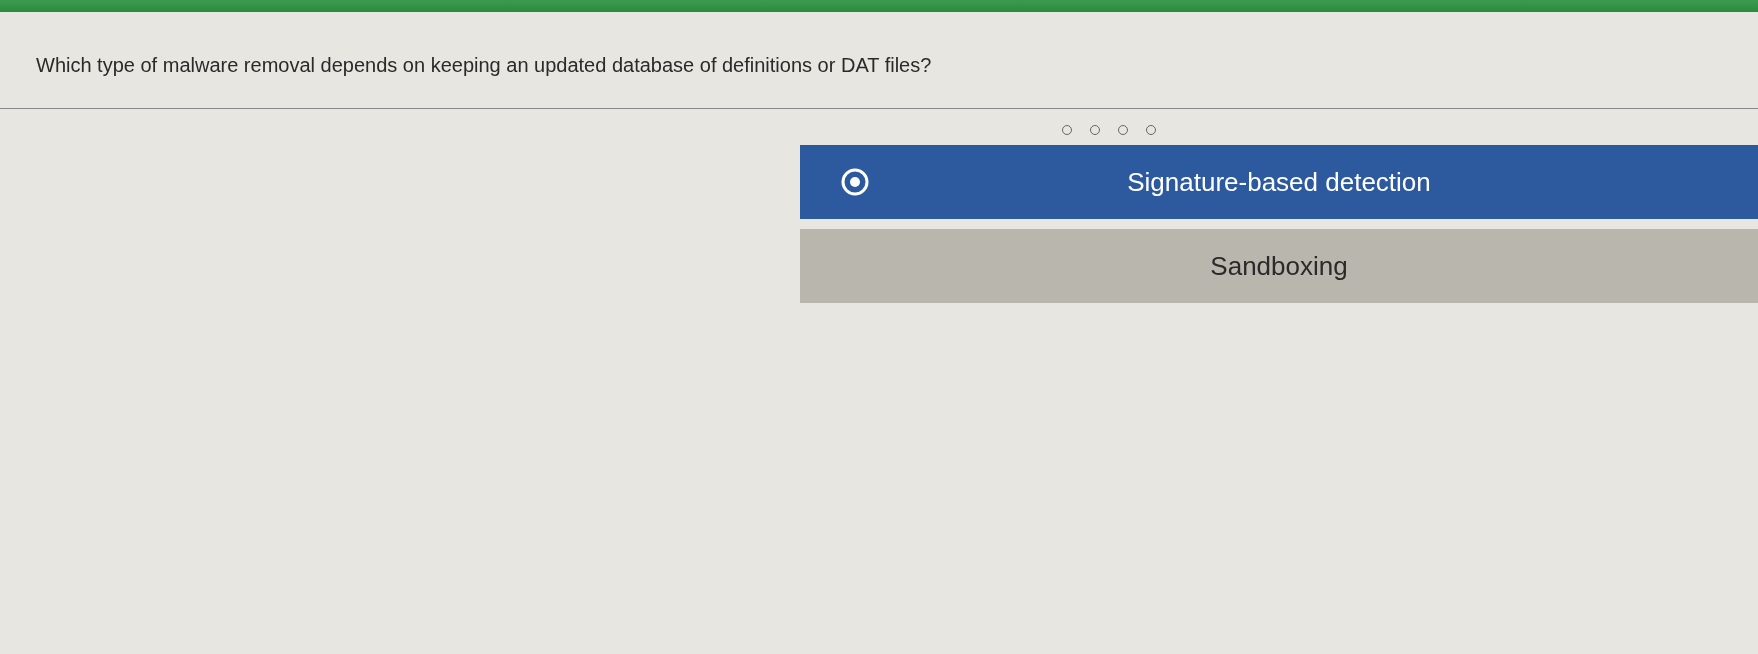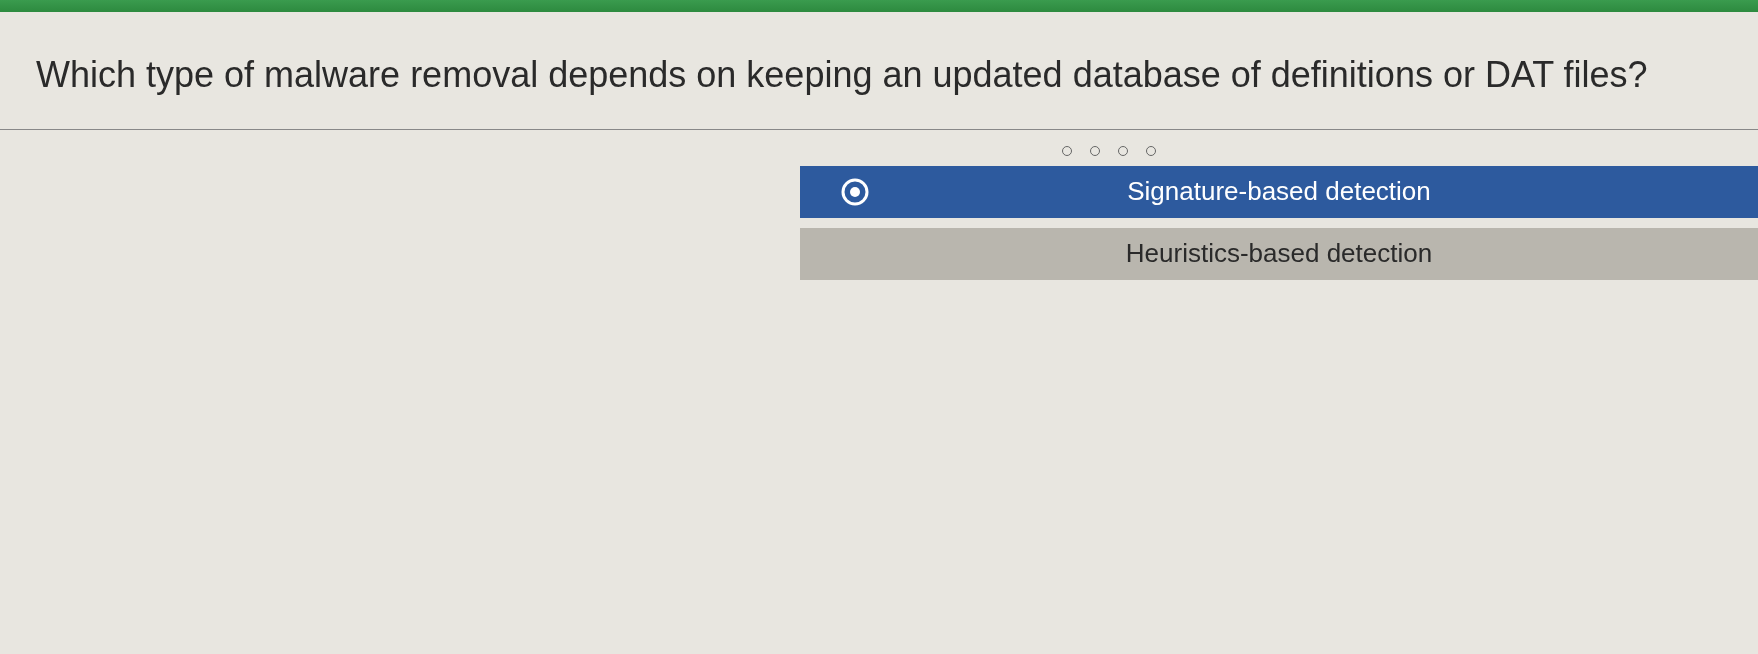--- a/index.html
+++ b/index.html
@@ -16,21 +16,21 @@
     }
     .top-bar {
       height: 12px;
       background: linear-gradient(to bottom, #3a9b4e, #2d8a3f);
       width: 100%;
     }
     .question-section {
       padding: 40px 36px 30px 36px;
     }
     .question-text {
-      font-size: 36px;
+      font-size: 20px;
       color: #2a2a2a;
       font-weight: 400;
       line-height: 1.3;
     }
     .divider {
       border: none;
       border-top: 1px solid #888;
       margin: 0;
     }
     .dots-row {
@@ -50,21 +50,21 @@
     .answers {
       margin-left: 800px;
       margin-right: 0;
       display: flex;
       flex-direction: column;
       gap: 10px;
     }
     .answer-option {
       display: flex;
       align-items: center;
-      height: 52px;
+      height: 74px;
       background: #b9b6ae;
       color: #2a2a2a;
       font-size: 26px;
       cursor: pointer;
       position: relative;
     }
     .answer-option.selected {
       background: #2d5a9e;
       color: #ffffff;
     }
@@ -108,19 +108,19 @@
     <span class="radio-container">
       <svg class="radio-icon" viewBox="0 0 30 30">
         <circle cx="15" cy="15" r="12" fill="none" stroke="#ffffff" stroke-width="3"></circle>
         <circle cx="15" cy="15" r="5" fill="#ffffff"></circle>
       </svg>
     </span>
     <span class="answer-label">Signature-based detection</span>
   </div>
 
 
-
   <div class="answer-option">
     <span class="radio-container"></span>
-    <span class="answer-label">Heuristics-based detection</span>
+    <span class="answer-label">Sandboxing</span>
   </div>
+
 
 </div>
 
 </body></html>

